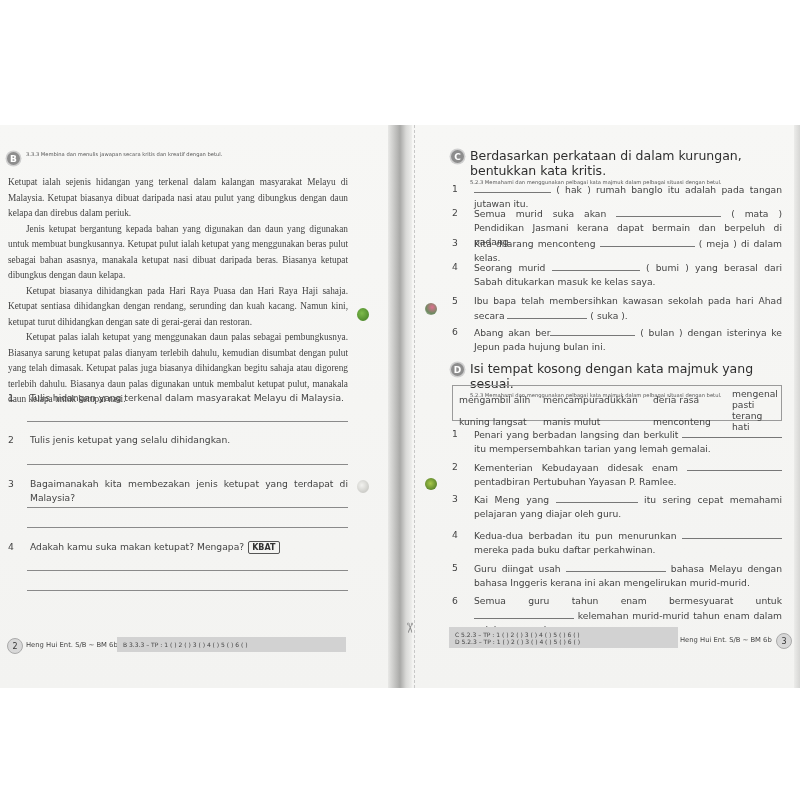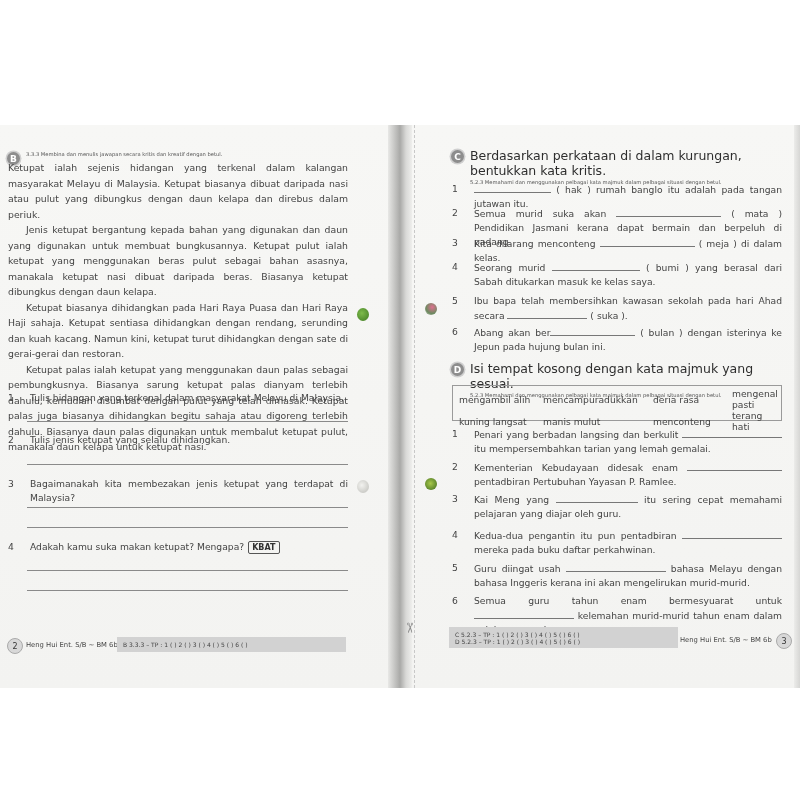--- a/index.html
+++ b/index.html
@@ -53,21 +53,21 @@
 <div class="perforation" style="top:125px;"></div>
 <div class="right-edge" style="top:125px;"></div>
 
 <div class="sec-head" style="left:7px; top:150px;">
   <div class="sec-letter">B</div>
   <div>
     <div class="sec-sub">3.3.3  Membina dan menulis jawapan secara kritis dan kreatif dengan betul.</div>
   </div>
 </div>
 
-<div class="para" style="left:8px; top:160px; width:340px;">
+<div class="para" style="left:8px; top:175px; width:340px;font-family:Liberation Serif, serif;">
   <p>Ketupat ialah sejenis hidangan yang terkenal dalam kalangan masyarakat Melayu di Malaysia. Ketupat biasanya dibuat daripada nasi atau pulut yang dibungkus dengan daun kelapa dan direbus dalam periuk.</p>
   <p class="indent">Jenis ketupat bergantung kepada bahan yang digunakan dan daun yang digunakan untuk membuat bungkusannya. Ketupat pulut ialah ketupat yang menggunakan beras pulut sebagai bahan asasnya, manakala ketupat nasi dibuat daripada beras. Biasanya ketupat dibungkus dengan daun kelapa.</p>
   <p class="indent">Ketupat biasanya dihidangkan pada Hari Raya Puasa dan Hari Raya Haji sahaja. Ketupat sentiasa dihidangkan dengan rendang, serunding dan kuah kacang. Namun kini, ketupat turut dihidangkan dengan sate di gerai-gerai dan restoran.</p>
   <p class="indent">Ketupat palas ialah ketupat yang menggunakan daun palas sebagai pembungkusnya. Biasanya sarung ketupat palas dianyam terlebih dahulu, kemudian disumbat dengan pulut yang telah dimasak. Ketupat palas juga biasanya dihidangkan begitu sahaja atau digoreng terlebih dahulu. Biasanya daun palas digunakan untuk membalut ketupat pulut, manakala daun kelapa untuk ketupat nasi.</p>
 </div>
 
 <div class="q" style="left:8px; top:391px; width:340px;">
   <span class="num">1</span>
   <span class="txt">Tulis hidangan yang terkenal dalam masyarakat Melayu di Malaysia.</span>
 </div>
@@ -164,21 +164,21 @@
 <div class="q" style="left:452px; top:460px; width:330px;">
   <span class="num">2</span>
   <span class="txt"><span>Kementerian Kebudayaan didesak enam </span><span class="blank" style="width:95px;"></span><span> pentadbiran Pertubuhan Yayasan P. Ramlee.</span></span>
 </div>
 <div class="q" style="left:452px; top:492px; width:330px;">
   <span class="num">3</span>
   <span class="txt"><span>Kai Meng yang </span><span class="blank" style="width:82px;"></span><span> itu sering cepat memahami pelajaran yang diajar oleh guru.</span></span>
 </div>
 <div class="q" style="left:452px; top:528px; width:330px;">
   <span class="num">4</span>
-  <span class="txt"><span>Kedua-dua pengantin itu pun pentadbiran </span><span class="blank" style="width:100px;"></span><span> mereka pada buku daftar perkahwinan.</span></span>
+  <span class="txt"><span>Kedua-dua berbadan itu pun menurunkan </span><span class="blank" style="width:100px;"></span><span> mereka pada buku daftar perkahwinan.</span></span>
 </div>
 <div class="q" style="left:452px; top:561px; width:330px;">
   <span class="num">5</span>
   <span class="txt"><span>Guru diingat usah </span><span class="blank" style="width:100px;"></span><span> bahasa Melayu dengan bahasa Inggeris kerana ini akan mengelirukan murid-murid.</span></span>
 </div>
 <div class="q" style="left:452px; top:594px; width:330px;">
   <span class="num">6</span>
   <span class="txt"><span>Semua guru tahun enam bermesyuarat untuk </span><span class="blank" style="width:100px;"></span><span> kelemahan murid-murid tahun enam dalam pelajaran mereka.</span></span>
 </div>
 

